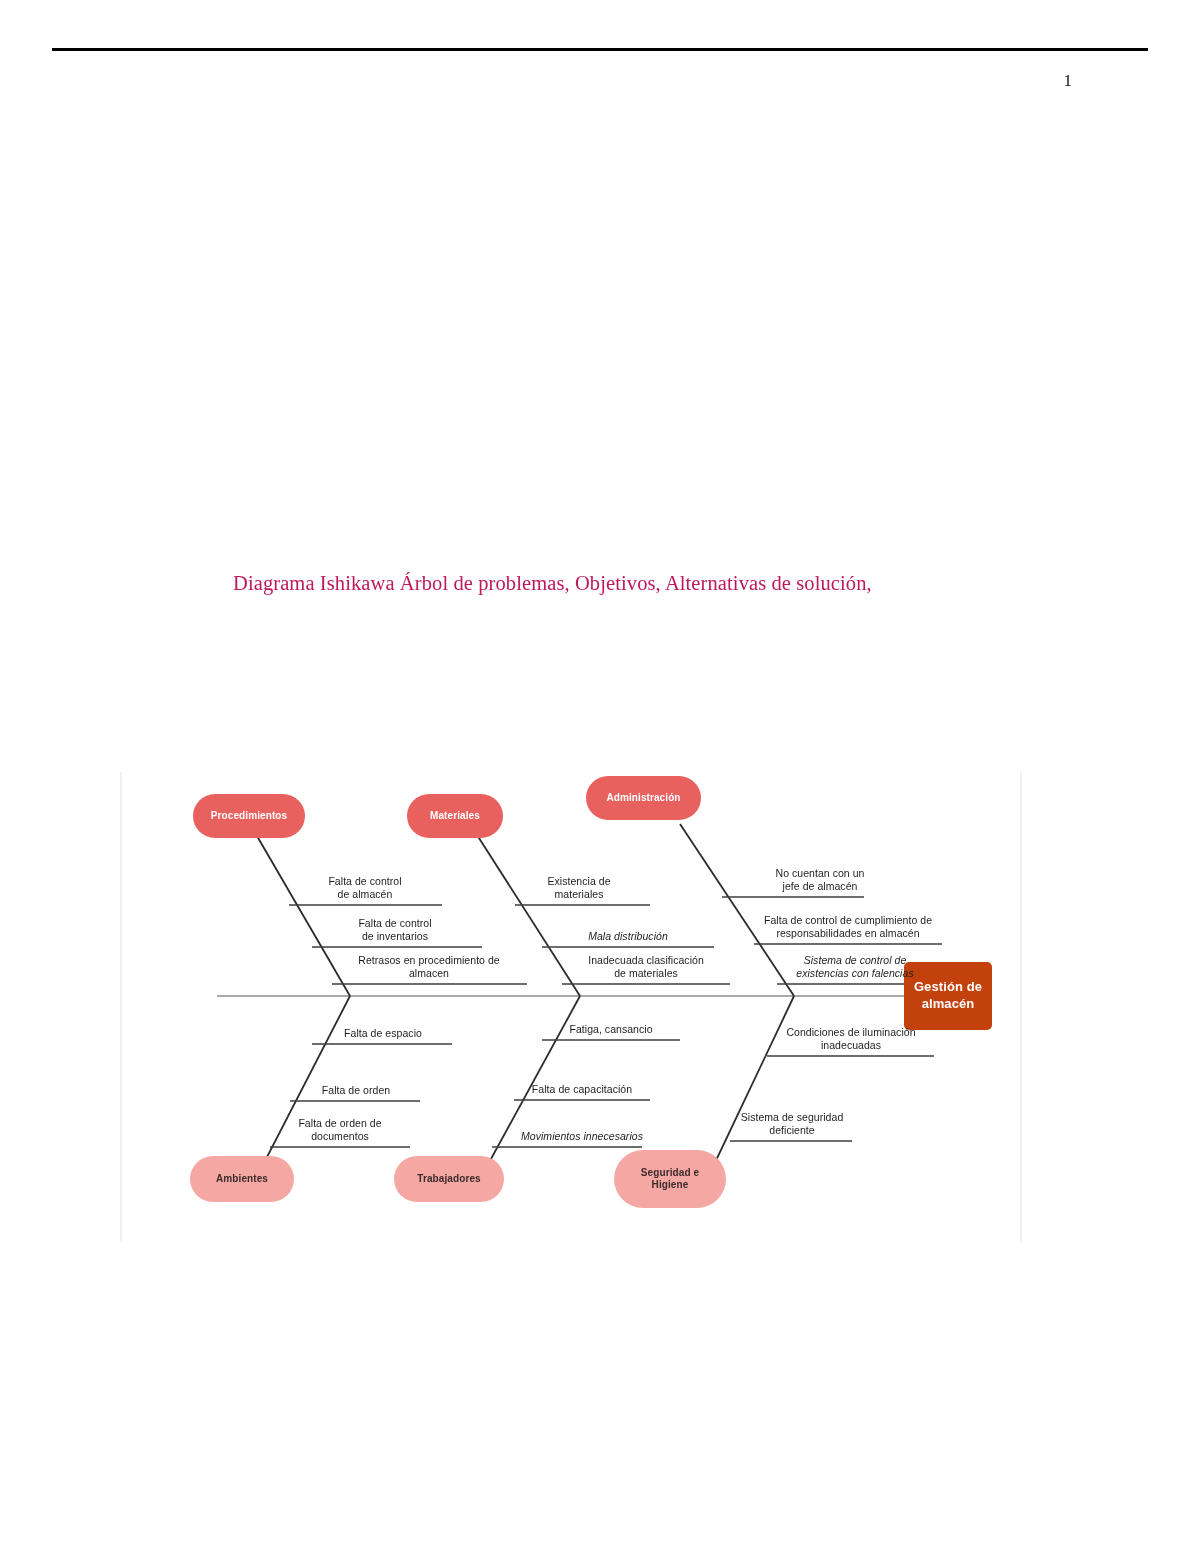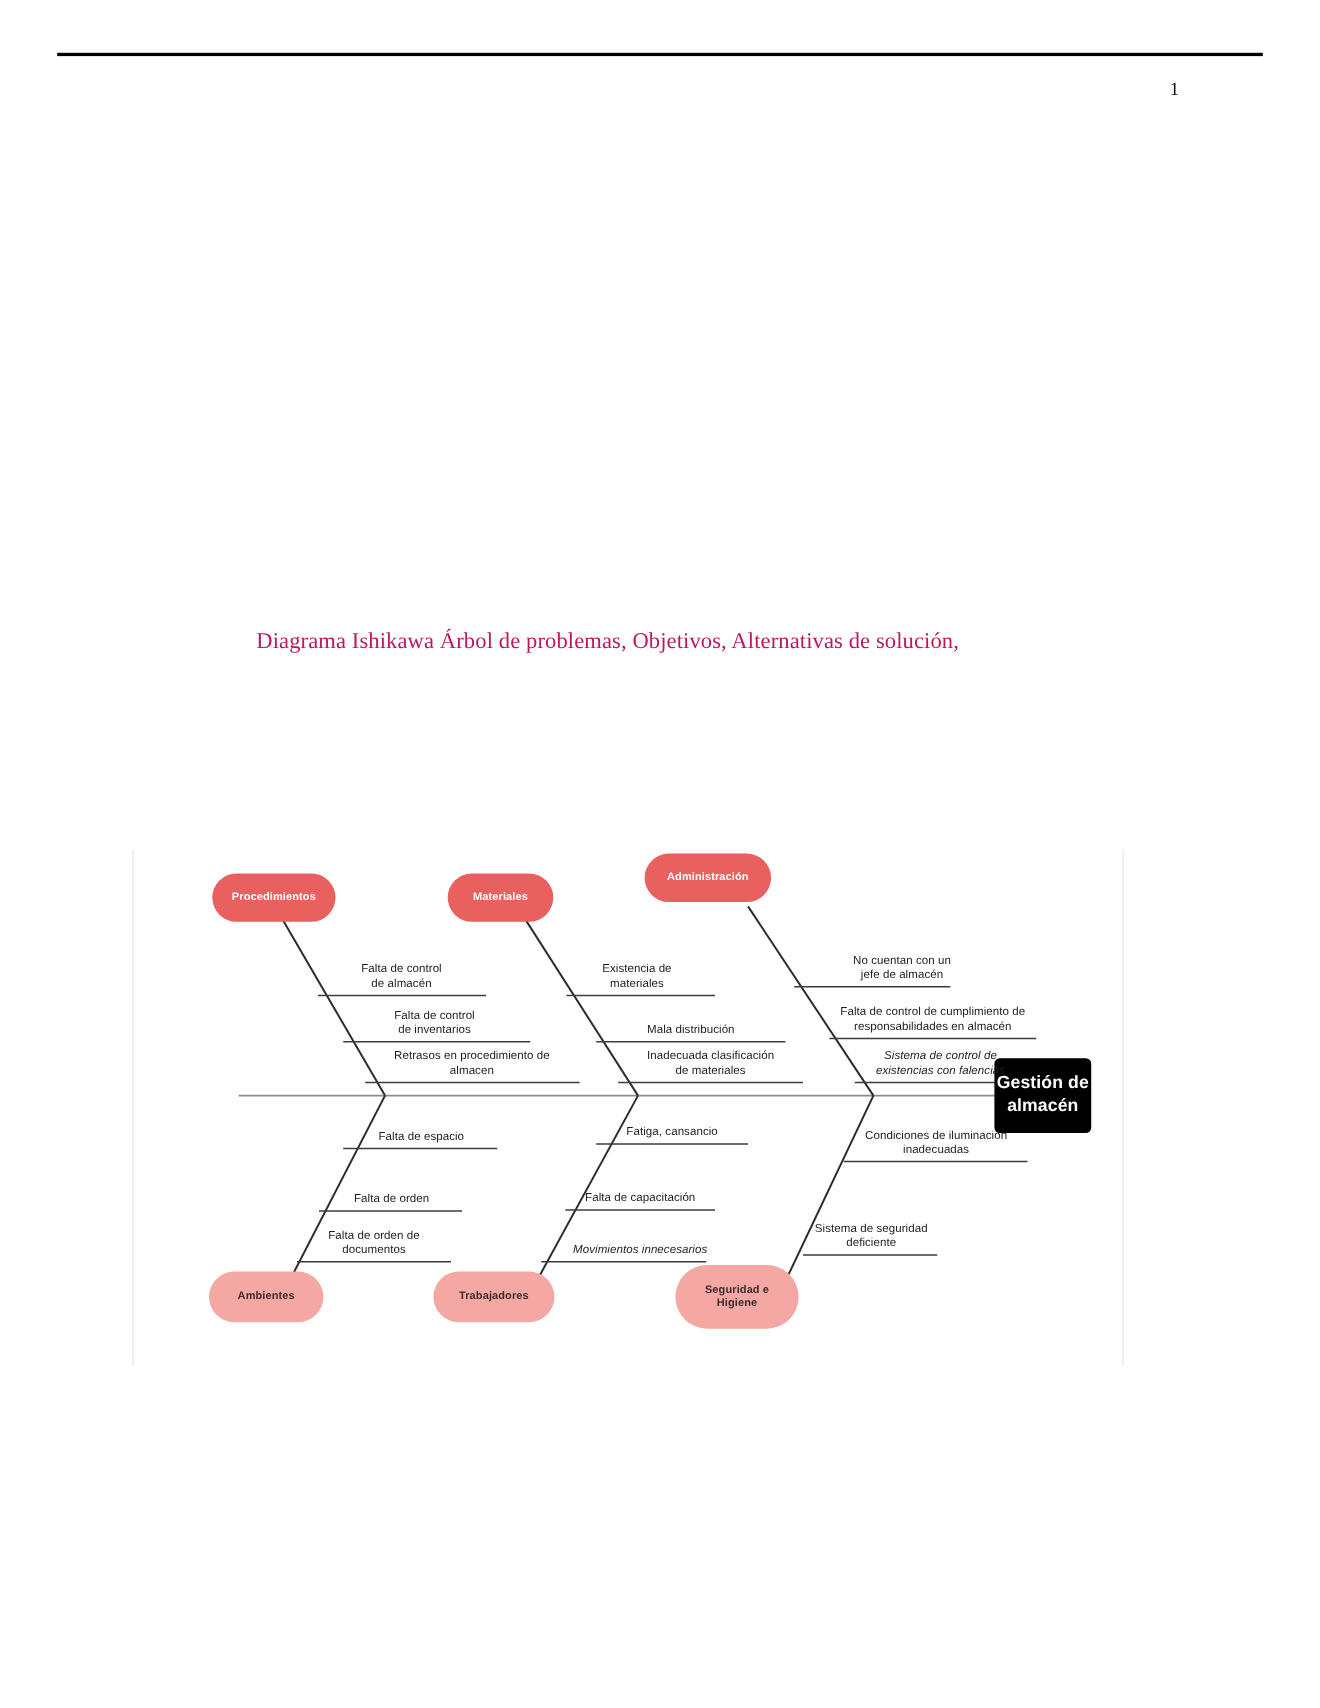--- a/index.html
+++ b/index.html
@@ -103,26 +103,26 @@
   }
 
   
   .effect-box {
     position: absolute;
     box-sizing: border-box;
     display: flex;
     align-items: center;
     justify-content: center;
     text-align: center;
-    background: #000000;
+    background: #c2410c;
     color: #ffffff;
     border-radius: 5px;
     font-family: "Liberation Sans", sans-serif;
     font-weight: bold;
-    font-size: 16px;
+    font-size: 13px;
     line-height: 1.3;
     letter-spacing: .1px;
   }
 
   
   .cause {
     position: absolute;
     font-family: "Liberation Sans", sans-serif;
     font-size: 10.5px;
     color: #1d1d1d;
@@ -210,21 +210,21 @@
 
   <div class="cause" style="left:158px; top:103px; width:170px;">Falta de control
 de almacén</div>
   <div class="cause" style="left:188px; top:145px; width:170px;">Falta de control
 de inventarios</div>
   <div class="cause" style="left:207px; top:182px; width:200px;">Retrasos en procedimiento de
 almacen</div>
 
   <div class="cause" style="left:382px; top:103px; width:150px;">Existencia de
 materiales</div>
-  <div class="cause" style="left:420px; top:158px; width:172px;">Mala distribución</div>
+  <div class="cause" style="left:420px; top:158px; width:172px;font-style:italic;">Mala distribución</div>
   <div class="cause" style="left:437px; top:182px; width:174px;">Inadecuada clasificación
 de materiales</div>
 
   <div class="cause" style="left:624px; top:95px; width:148px;">No cuentan con un
 jefe de almacén</div>
   <div class="cause" style="left:628px; top:142px; width:196px;">Falta de control de cumplimiento de
 responsabilidades en almacén</div>
   <div class="cause" style="left:653px; top:182px; width:160px;font-style:italic;">Sistema de control de
 existencias con falencias</div>
 

